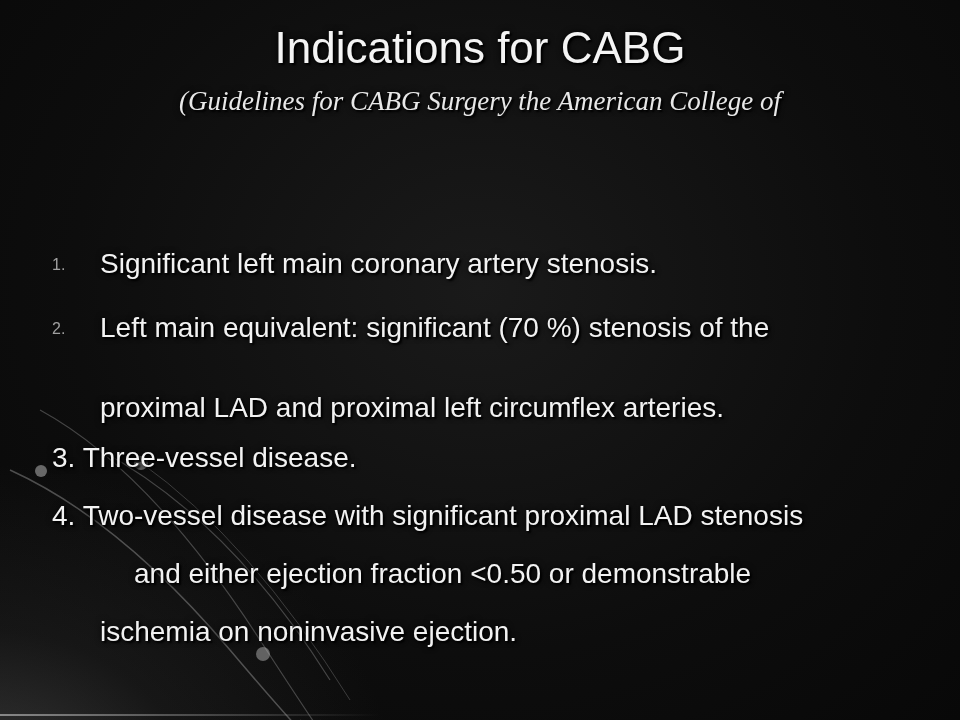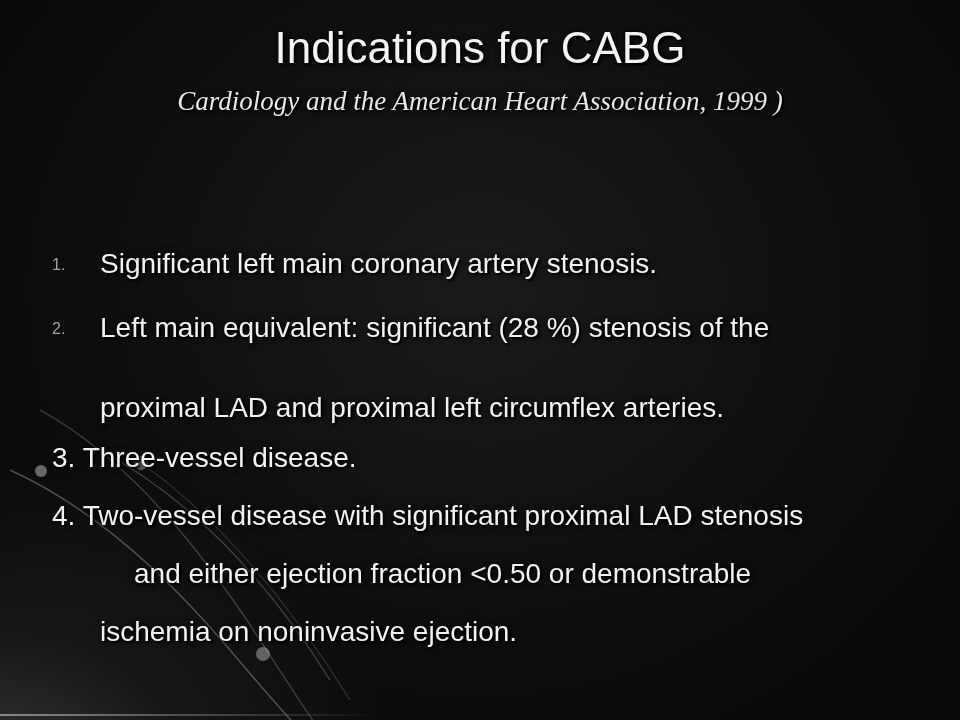--- a/index.html
+++ b/index.html
@@ -43,27 +43,27 @@
   <path d="M40 410 Q 150 470 260 640 T 320 720" stroke="rgba(200,200,200,0.3)" stroke-width="1.2" fill="none"></path>
   <path d="M100 450 Q 230 520 330 680" stroke="rgba(200,200,200,0.3)" stroke-width="1.2" fill="none"></path>
   <path d="M140 462 Q 250 540 350 700" stroke="rgba(200,200,200,0.25)" stroke-width="1" fill="none"></path>
   <circle cx="41" cy="471" r="6" fill="rgba(180,180,180,0.55)"></circle>
   <circle cx="141" cy="463" r="7" fill="rgba(180,180,180,0.5)"></circle>
   <circle cx="263" cy="654" r="7" fill="rgba(180,180,180,0.5)"></circle>
 </svg>
 
 <div class="title shadow">Indications for CABG</div>
 <div class="subtitle shadow">
-  <div>Cardiology and the American Heart Association, 1999 )</div>
+  <div>(Guidelines for CABG Surgery  the American College of</div>
 </div>
 
 <div class="num-small" style="left:52px; top:256px;">1.</div>
 <div class="item shadow" style="left:100px; top:248px;">Significant left main coronary artery stenosis.</div>
 
 <div class="num-small" style="left:52px; top:320px;">2.</div>
-<div class="item shadow" style="left:100px; top:312px;">Left main equivalent: significant (28 %) stenosis of the</div>
+<div class="item shadow" style="left:100px; top:312px;">Left main equivalent: significant (70 %) stenosis of the</div>
 <div class="item shadow" style="left:100px; top:392px;">proximal LAD and proximal left circumflex arteries.</div>
 
 <div class="item shadow" style="left:52px; top:434px;margin-top:8px;">3. Three-vessel disease.</div>
 
 <div class="item shadow" style="left:52px; top:500px;">4. Two-vessel disease with significant proximal LAD stenosis</div>
 <div class="item shadow" style="left:100px; top:558px;margin-left:34px;">and either ejection fraction &lt;0.50 or demonstrable</div>
 <div class="item shadow" style="left:100px; top:616px;">ischemia on noninvasive ejection.</div>
 
 </body></html>

